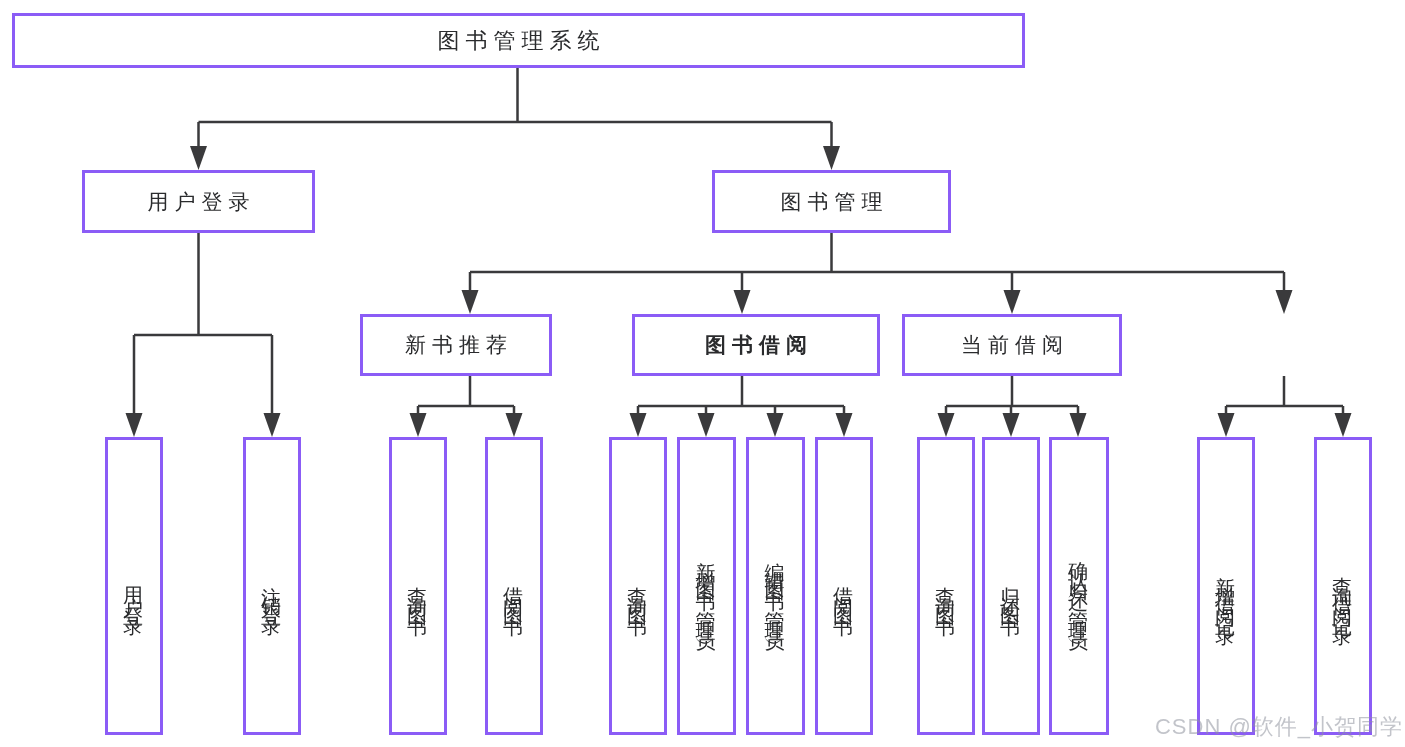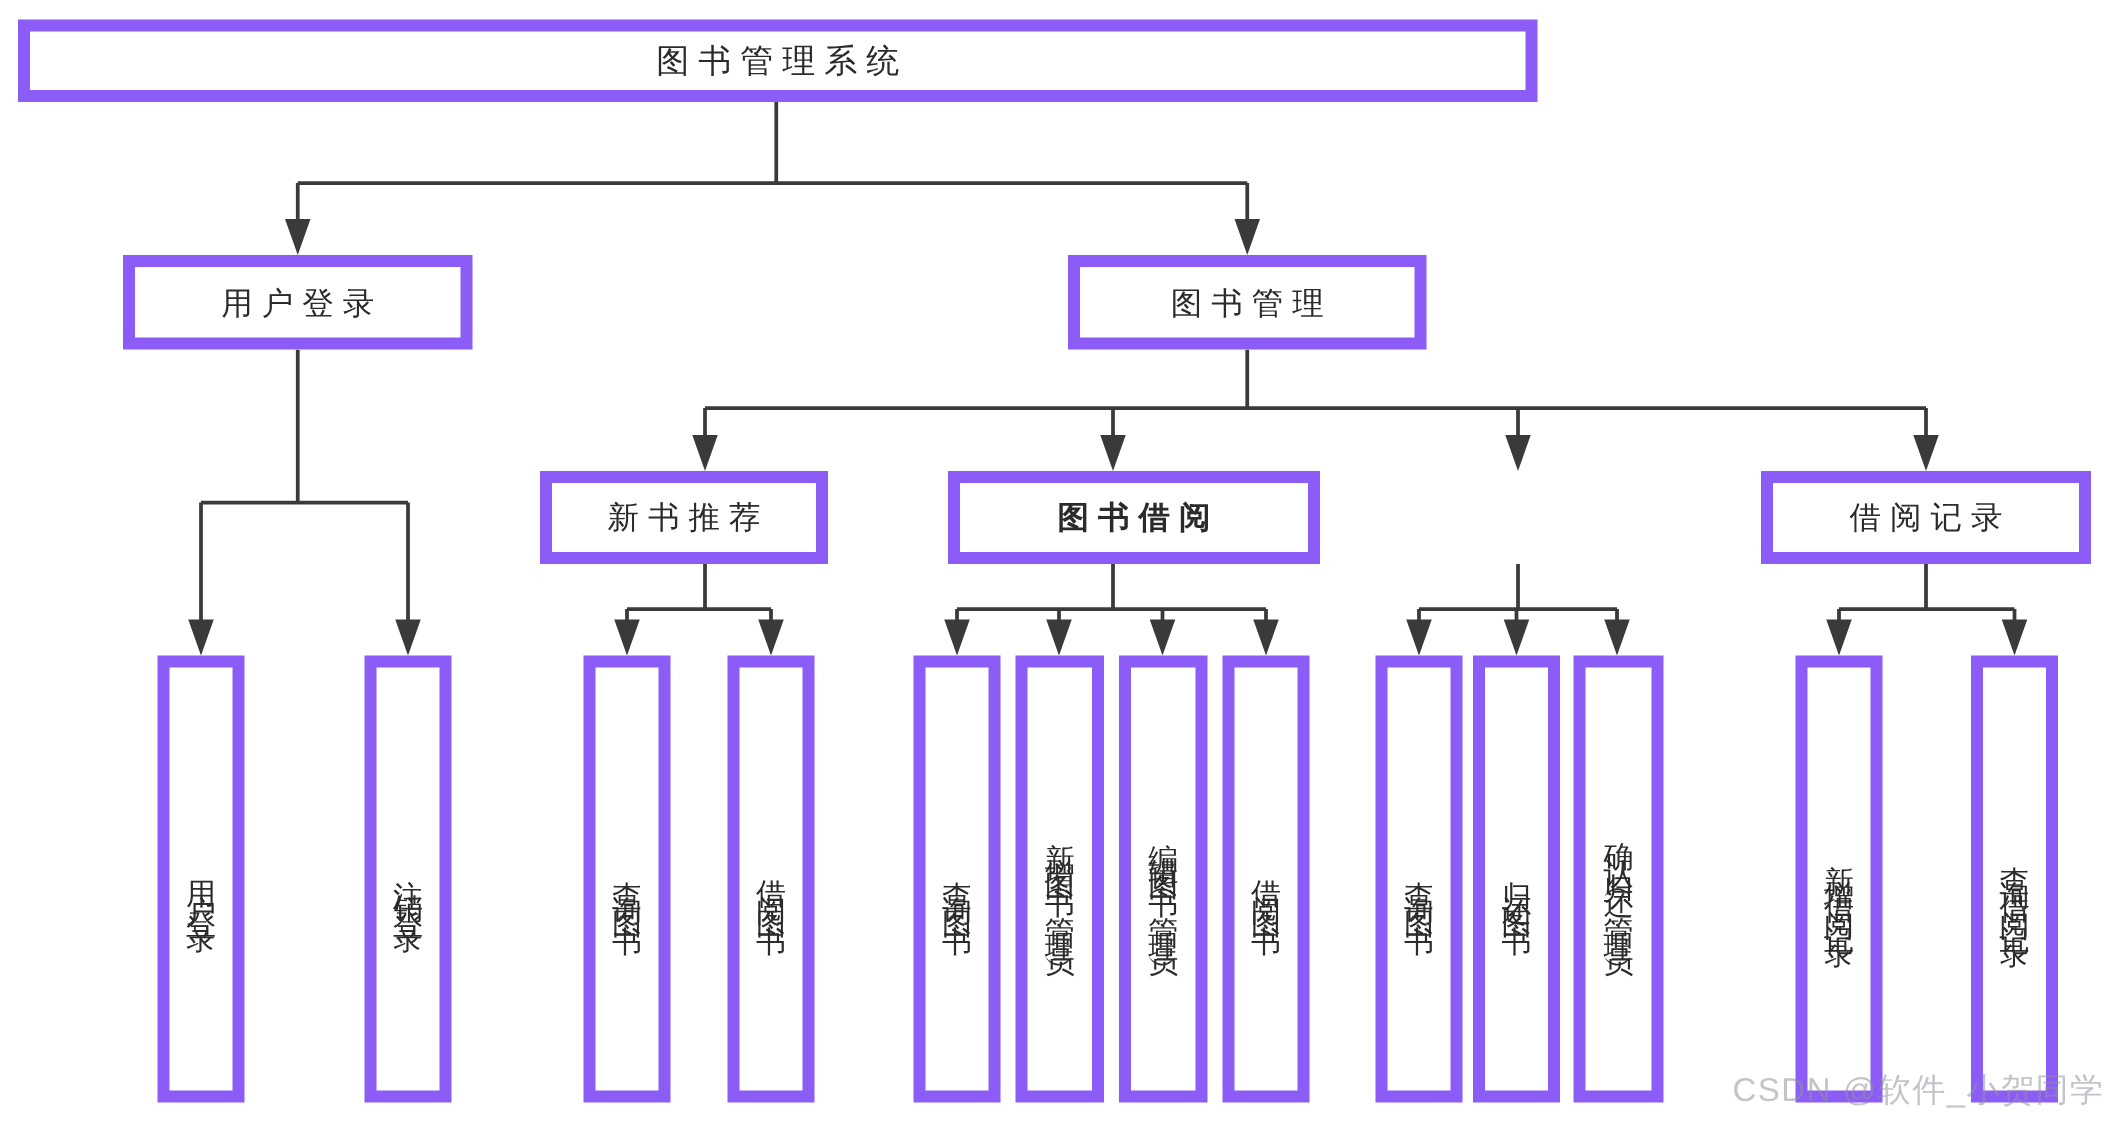--- a/index.html
+++ b/index.html
@@ -13,21 +13,21 @@
   }
   svg.connectors {
     position: absolute;
     left: 0; top: 0;
     z-index: 1;
   }
   .node {
     position: absolute;
     box-sizing: border-box;
     background: #ffffff;
-    border: 8px solid #8b5cf6;
+    border: 3px solid #8b5cf6;
     display: flex;
     align-items: center;
     justify-content: center;
     font-size: 21px;
     letter-spacing: 6px;
     padding-left: 6px;
     color: #2a2b2d;
     white-space: nowrap;
     z-index: 2;
   }
@@ -90,21 +90,21 @@
     </g>
   </svg>
 
   <div class="node root" style="left:12px; top:13px; width:1013px; height:55px;">图书管理系统</div>
 
   <div class="node" style="left:82px; top:170px; width:233px; height:63px;">用户登录</div>
   <div class="node" style="left:712px; top:170px; width:239px; height:63px;">图书管理</div>
 
   <div class="node" style="left:360px; top:314px; width:192px; height:62px;">新书推荐</div>
   <div class="node" style="left:632px; top:314px; width:248px; height:62px;font-weight:bold;">图书借阅</div>
-  <div class="node" style="left:1174px; top:314px; width:220px; height:62px;">借阅记录</div>
+  <div class="node" style="left:902px; top:314px; width:220px; height:62px;">当前借阅</div>
 
   <div class="node vertical" style="left:105px; top:437px; width:58px; height:298px;">用户登录</div>
   <div class="node vertical" style="left:243px; top:437px; width:58px; height:298px;">注销登录</div>
 
   <div class="node vertical" style="left:389px; top:437px; width:58px; height:298px;">查询图书</div>
   <div class="node vertical" style="left:485px; top:437px; width:58px; height:298px;">借阅图书</div>
 
   <div class="node vertical" style="left:609px; top:437px; width:58px; height:298px;">查询图书</div>
   <div class="node vertical" style="left:677px; top:437px; width:59px; height:298px;">新增图书（管理员）</div>
   <div class="node vertical" style="left:746px; top:437px; width:59px; height:298px;">编辑图书（管理员）</div>

